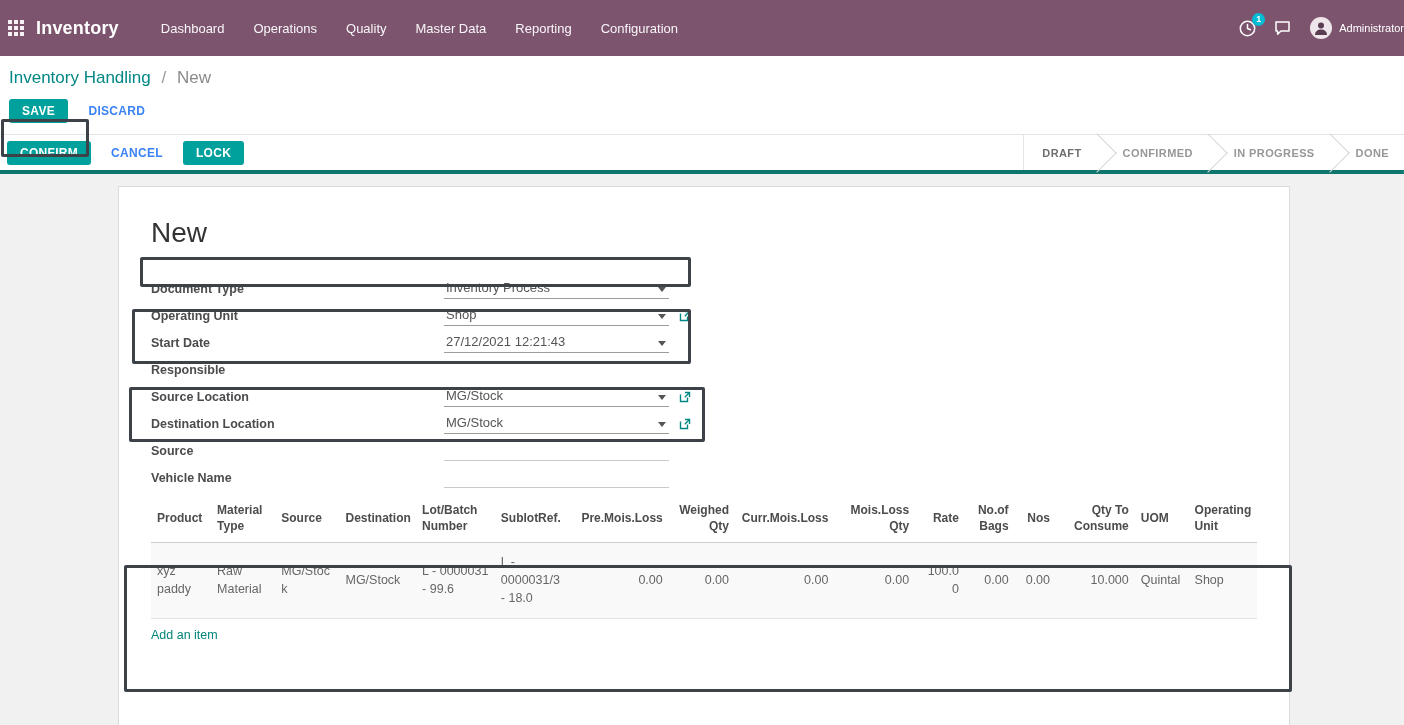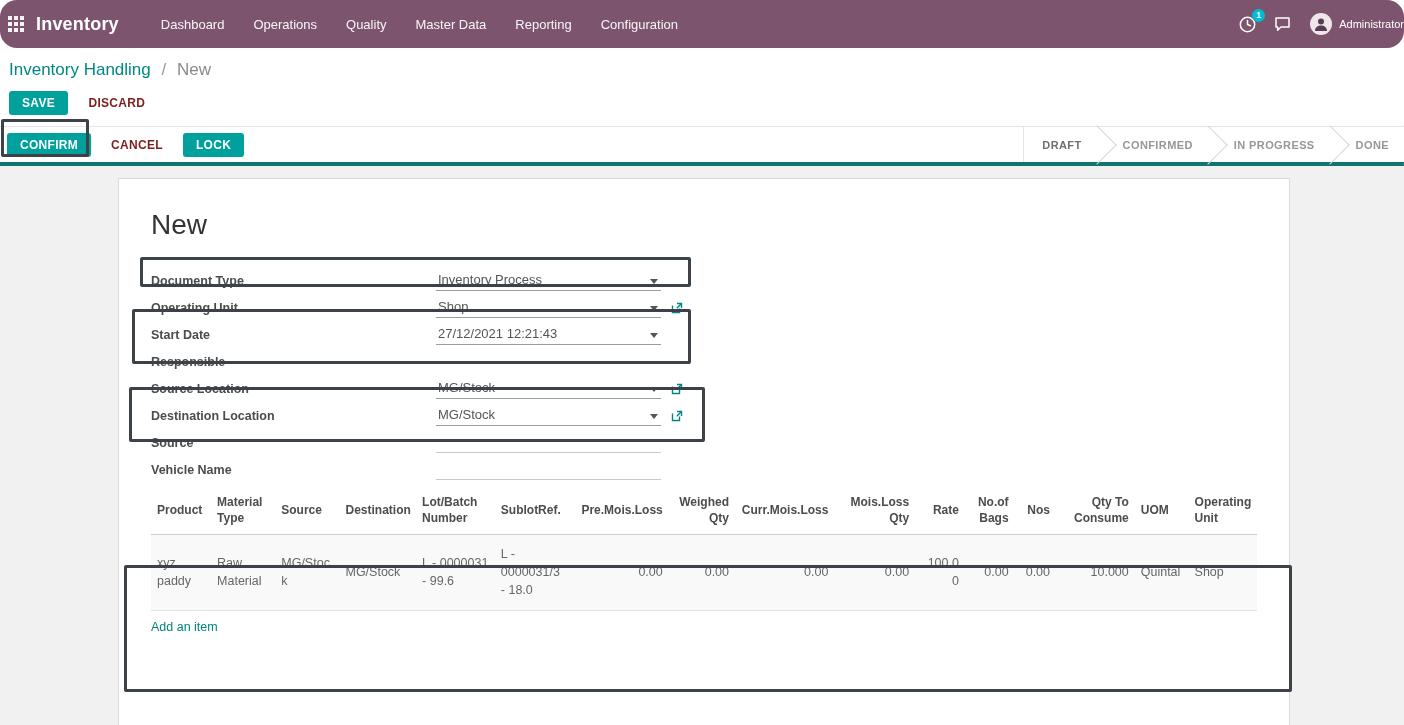--- a/index.html
+++ b/index.html
@@ -1,41 +1,41 @@
 <!DOCTYPE html>
 <html><head>
 <meta charset="utf-8">
 <style>
   * { box-sizing: border-box; margin: 0; padding: 0; }
   html,body { width:1404px; height:725px; overflow:hidden; }
   body { font-family:"Liberation Sans", sans-serif; background:#fff; position:relative; }
 
   
-  .topbar { height:48px; background:#7d546e; display:flex; align-items:center; color:#fff; padding:0 0 0 8px; overflow:hidden;border-radius:17px; }
+  .topbar { height:56px; background:#7d546e; display:flex; align-items:center; color:#fff; padding:0 0 0 8px; overflow:hidden; }
   .grid-icon { display:grid; grid-template-columns:repeat(3,4px); grid-auto-rows:4px; gap:2px; margin-right:12px; cursor:pointer; }
   .grid-icon i { background:#fff; opacity:.92; display:block; }
   .brand { font-size:18px; font-weight:700; letter-spacing:.2px; cursor:pointer; }
   .topnav { display:flex; gap:29px; margin-left:42px; font-size:13px; }
   .topnav span { cursor:pointer; opacity:.95; white-space:nowrap; }
   .top-right { margin-left:auto; display:flex; align-items:center; gap:17px; padding-right:0; }
   .icon-wrap { position:relative; cursor:pointer; display:flex; align-items:center; }
   .badge { position:absolute; top:-6px; right:-8px; background:#00bcd4; color:#fff; font-size:9px; font-weight:700;
            min-width:13px; height:13px; border-radius:8px; display:flex; align-items:center; justify-content:center; padding:0 3px; }
   .user { display:flex; align-items:center; gap:7px; cursor:pointer; white-space:nowrap; font-size:11px; }
   .avatar { width:22px; height:22px; border-radius:50%; background:#efe6ec; display:flex; align-items:center; justify-content:center; overflow:hidden; }
 
   
   .bc-area { padding:12px 0 0 9px; height:78px; background:#fff; }
   .breadcrumb { font-size:17px; margin-bottom:11px; }
   .bc-parent { color:#008784; cursor:pointer; }
   .bc-sep { color:#9a9a9a; margin:0 6px; }
   .bc-current { color:#8a8a8a; }
   .btn { display:inline-block; background:#00a09d; color:#fff; border:none; font-size:12px; font-weight:700;
          font-family:inherit; padding:5px 13px; border-radius:3px; letter-spacing:.3px; cursor:pointer; }
-  .btn-link { background:none; color:#7f1d1d; border:none; font-size:12px; font-weight:700; font-family:inherit;
+  .btn-link { background:none; color:#3b82f6; border:none; font-size:12px; font-weight:700; font-family:inherit;
               letter-spacing:.3px; cursor:pointer; padding:5px 4px;text-align:center; }
 
   
   .control-bar { height:40px; border-top:1px solid #e4e4e4; border-bottom:4px solid #0f766e;
                  display:flex; align-items:center; padding-left:7px; background:#fff; position:relative; }
   .control-bar .btn-link { margin-left:16px; }
   .control-bar .btn + * + .btn, .lock-btn { margin-left:16px; }
   .statusbar { margin-left:auto; display:flex; align-items:stretch; height:100%; border-left:1px solid #e6e6e6; }
   .step { position:relative; display:flex; align-items:center; padding:0 15px 0 26px; font-size:11px; font-weight:700;
           letter-spacing:.4px; color:#979797; cursor:pointer; }
@@ -44,21 +44,21 @@
                  transform:translateY(-50%) rotate(45deg); border-top:1px solid #d6d6d6; border-right:1px solid #d6d6d6; pointer-events:none; }
 
   
   .content { height:567px; background:#f1f1f1; padding-top:12px; }
   .sheet { width:1172px; margin-left:118px; min-height:560px; background:#fff; border:1px solid #dadada; padding:30px 32px 18px 32px; }
   .sheet-title { font-size:28px; font-weight:400; color:#333; margin-bottom:26px; }
 
   .frow { display:flex; align-items:center; height:27px; }
   .flabel { width:285px; font-size:12.5px; font-weight:700; color:#4c4c4c; }
   .fvalue { width:225px; position:relative; font-size:13px; color:#555; padding:2px 16px 3px 2px;
-            border-bottom:1px solid #9c9c9c; white-space:nowrap; overflow:hidden; cursor:pointer; }
+            border-bottom:1px solid #9c9c9c; white-space:nowrap; overflow:hidden; cursor:pointer;margin-left:8px; }
   .fvalue.empty { border-bottom:1px solid #c9c9c9; height:21px; }
   .fvalue.none { border-bottom:none; cursor:default; }
   .caret { position:absolute; right:3px; top:9px; width:0; height:0;
            border-left:4px solid transparent; border-right:4px solid transparent; border-top:5px solid #555; }
   .extlink { margin-left:9px; display:flex; align-items:center; cursor:pointer; }
 
   
   .tabs { display:flex; margin-top:30px; border-bottom:1px solid #dcdcdc; padding-left:0; }
   .tab { font-size:13px; color:#555; padding:8px 19px; background:#f7f7f7; border:1px solid #e3e3e3; border-bottom:none;
          cursor:pointer; margin-bottom:0; }

